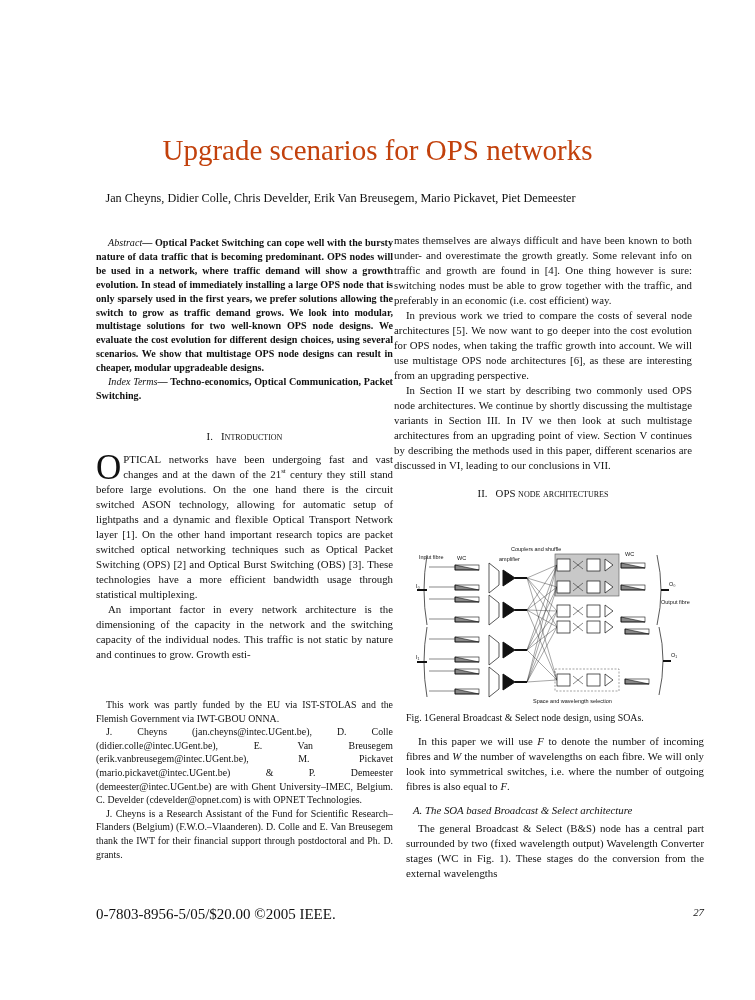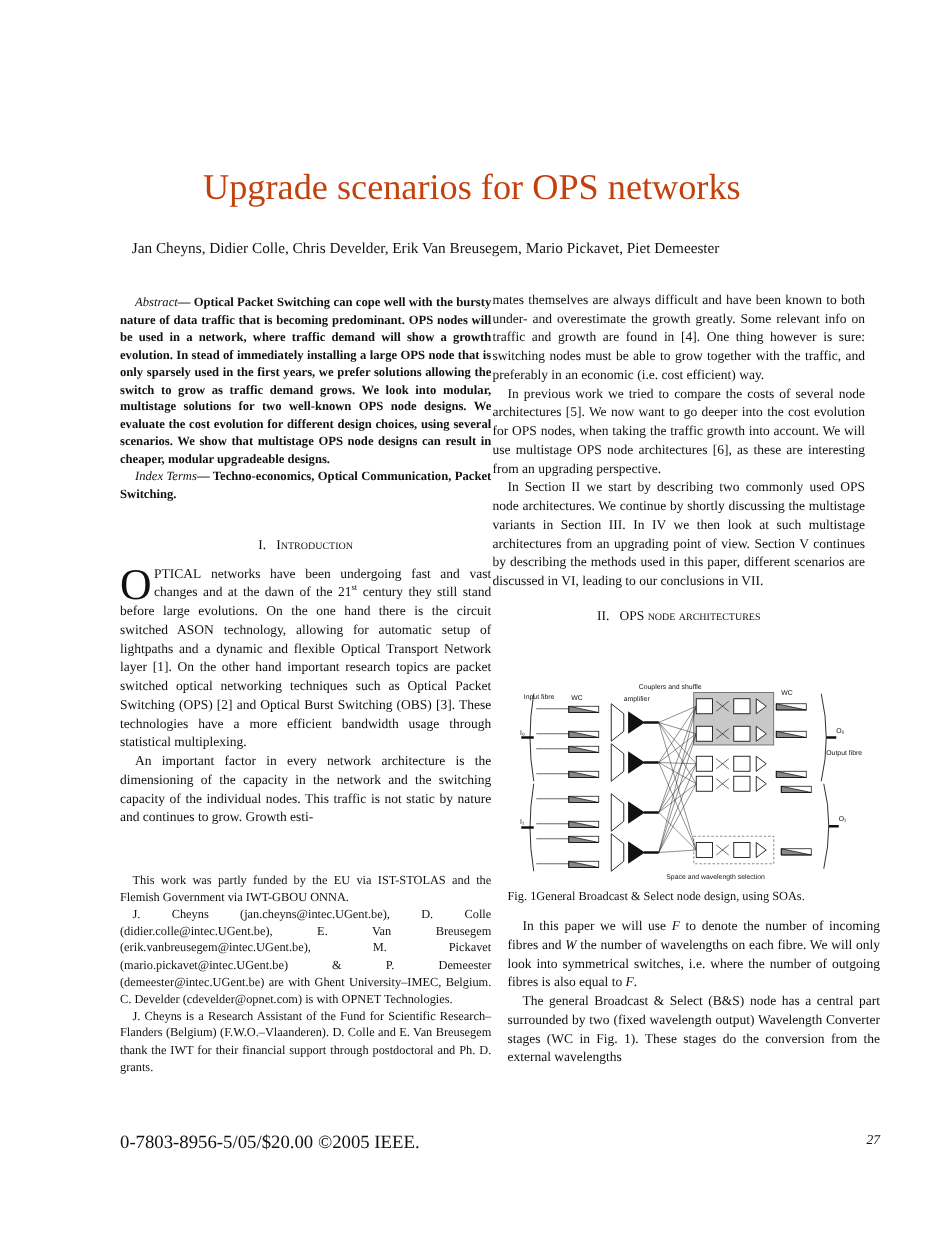--- a/index.html
+++ b/index.html
@@ -244,17 +244,18 @@
     </g>
   </svg>
 </div>
 
 <div class="fig-caption">
   <span class="lbl">Fig. 1</span><span>General Broadcast &amp; Select node design, using SOAs.</span>
 </div>
 
 <div class="col-right2">
   <p class="p"><span>In this paper we will use </span><i>F</i><span> to denote the number of incoming fibres and </span><i>W</i><span> the number of wavelengths on each fibre. We will only look into symmetrical switches, i.e. where the number of outgoing fibres is also equal to </span><i>F</i><span>.</span></p>
+  <p class="p subsec">A.   The SOA based Broadcast &amp; Select architecture</p>
   <p class="p">The general Broadcast &amp; Select (B&amp;S) node has a central part surrounded by two (fixed wavelength output) Wavelength Converter stages (WC in Fig. 1). These stages do the conversion from the external wavelengths</p>
 </div>
 
 <div class="footer-left">0-7803-8956-5/05/$20.00 ©2005 IEEE.</div>
 <div class="footer-right">27</div>
 
 </body></html>

